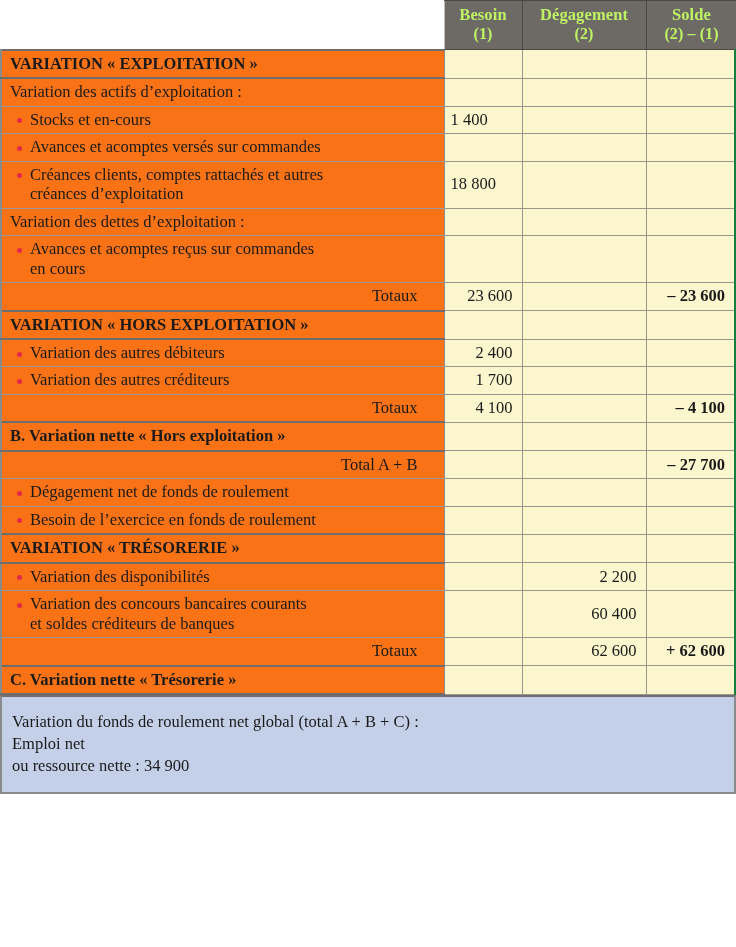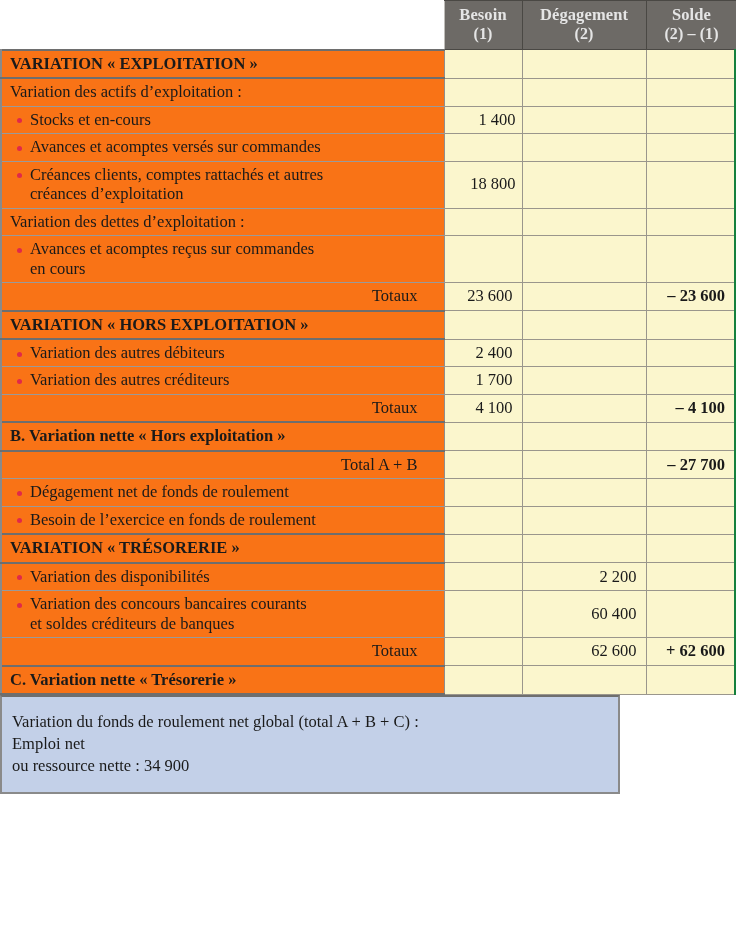--- a/index.html
+++ b/index.html
@@ -34,21 +34,21 @@
   col.c-solde  { width:  91px; }
 
   
   thead th.corner {
     background: #ffffff;
     border: none;
     padding: 0;
   }
   thead th.hcell {
     background: #6d6a66;
-    color: #e5e5e5;
+    color: #bef264;
     font-weight: bold;
     font-size: 16.5px;
     line-height: 1.15;
     text-align: center;
     vertical-align: middle;
     padding: 5px 2px 6px 2px;
     border: 1px solid #4a4844;
     border-left-color: #bfbdb9;
     border-right-color: #4a4844;
     letter-spacing: 0.1px;
@@ -106,26 +106,26 @@
     background: #e0294b;
   }
   .cont {
     display: block;
     padding-left: 20px;
   }
 
   td.lbl.right { text-align: right; padding-right: 26px; }
 
   
-  td.num.ctr { text-align: right; padding-right: 6px; }
+  td.num.ctr { text-align: left; padding-right: 6px; }
 
   
   .footer-note {
     box-sizing: border-box;
-    width: 620px;
+    width: 736px;
     background: #c3d0e8;
     border: 2px solid #8a8a8a;
     border-top: 2px solid #6e6e6e;
     padding: 14px 10px 16px 10px;
     font-size: 16.5px;
     line-height: 1.32;
   }
   .footer-note div { white-space: pre-wrap; }
 </style>
 </head>

